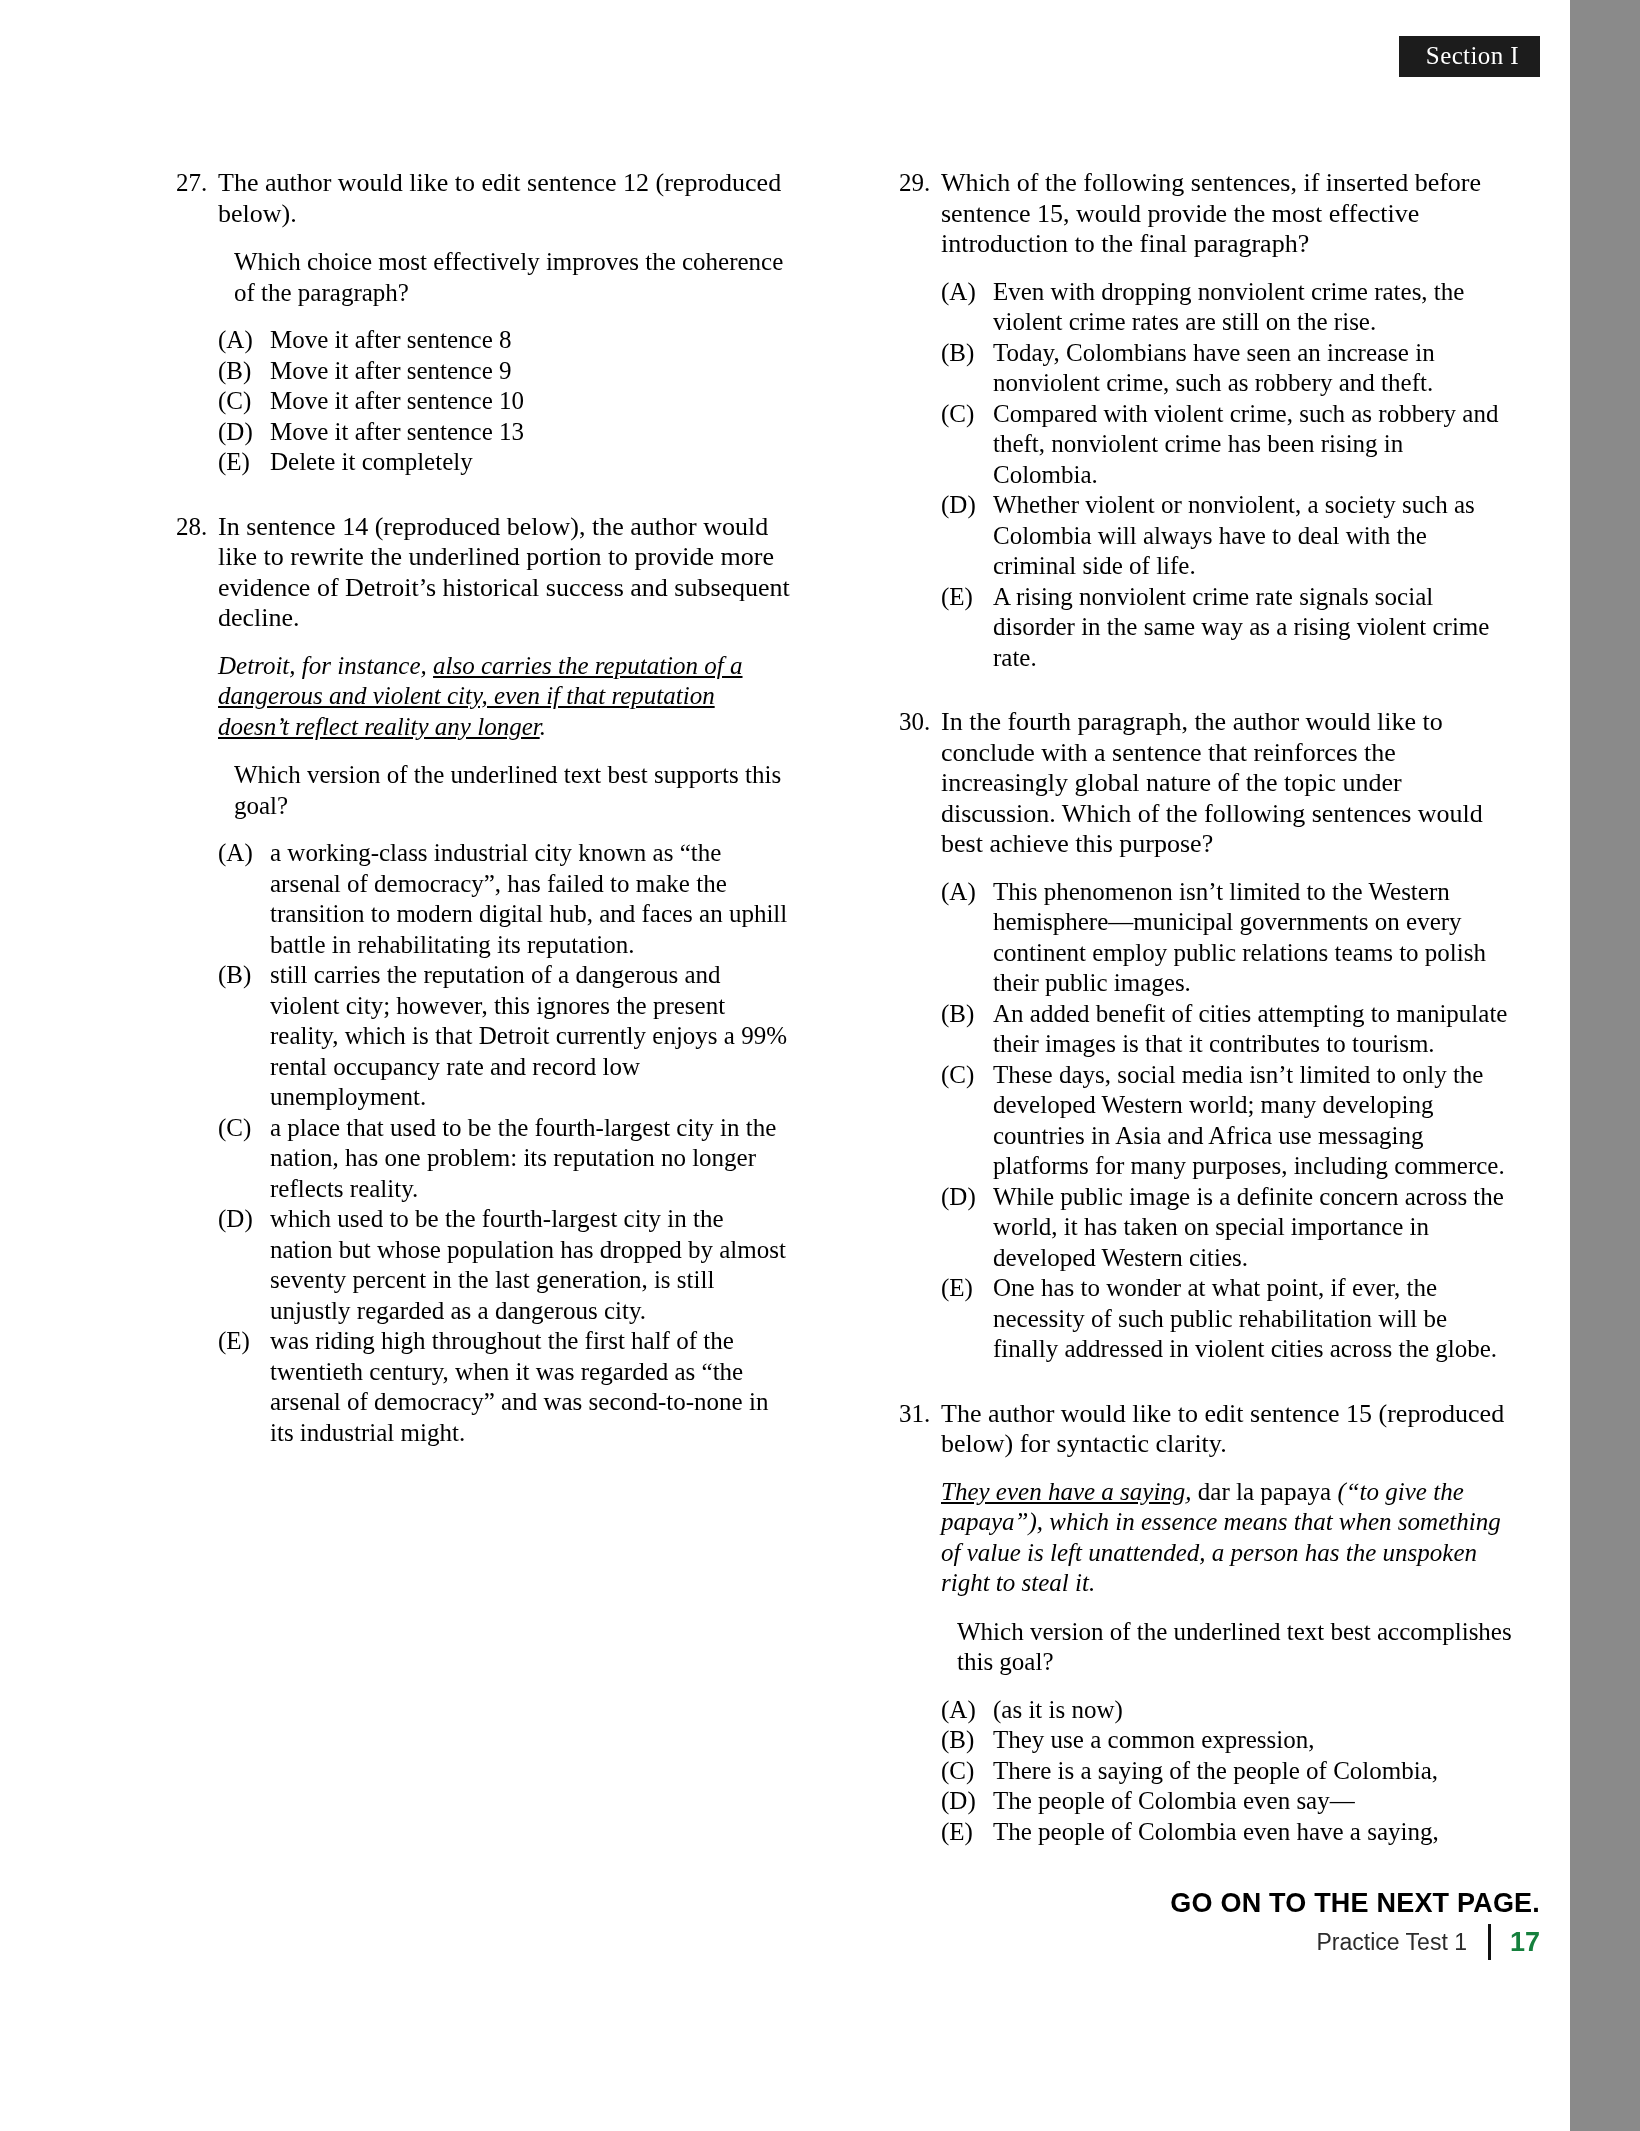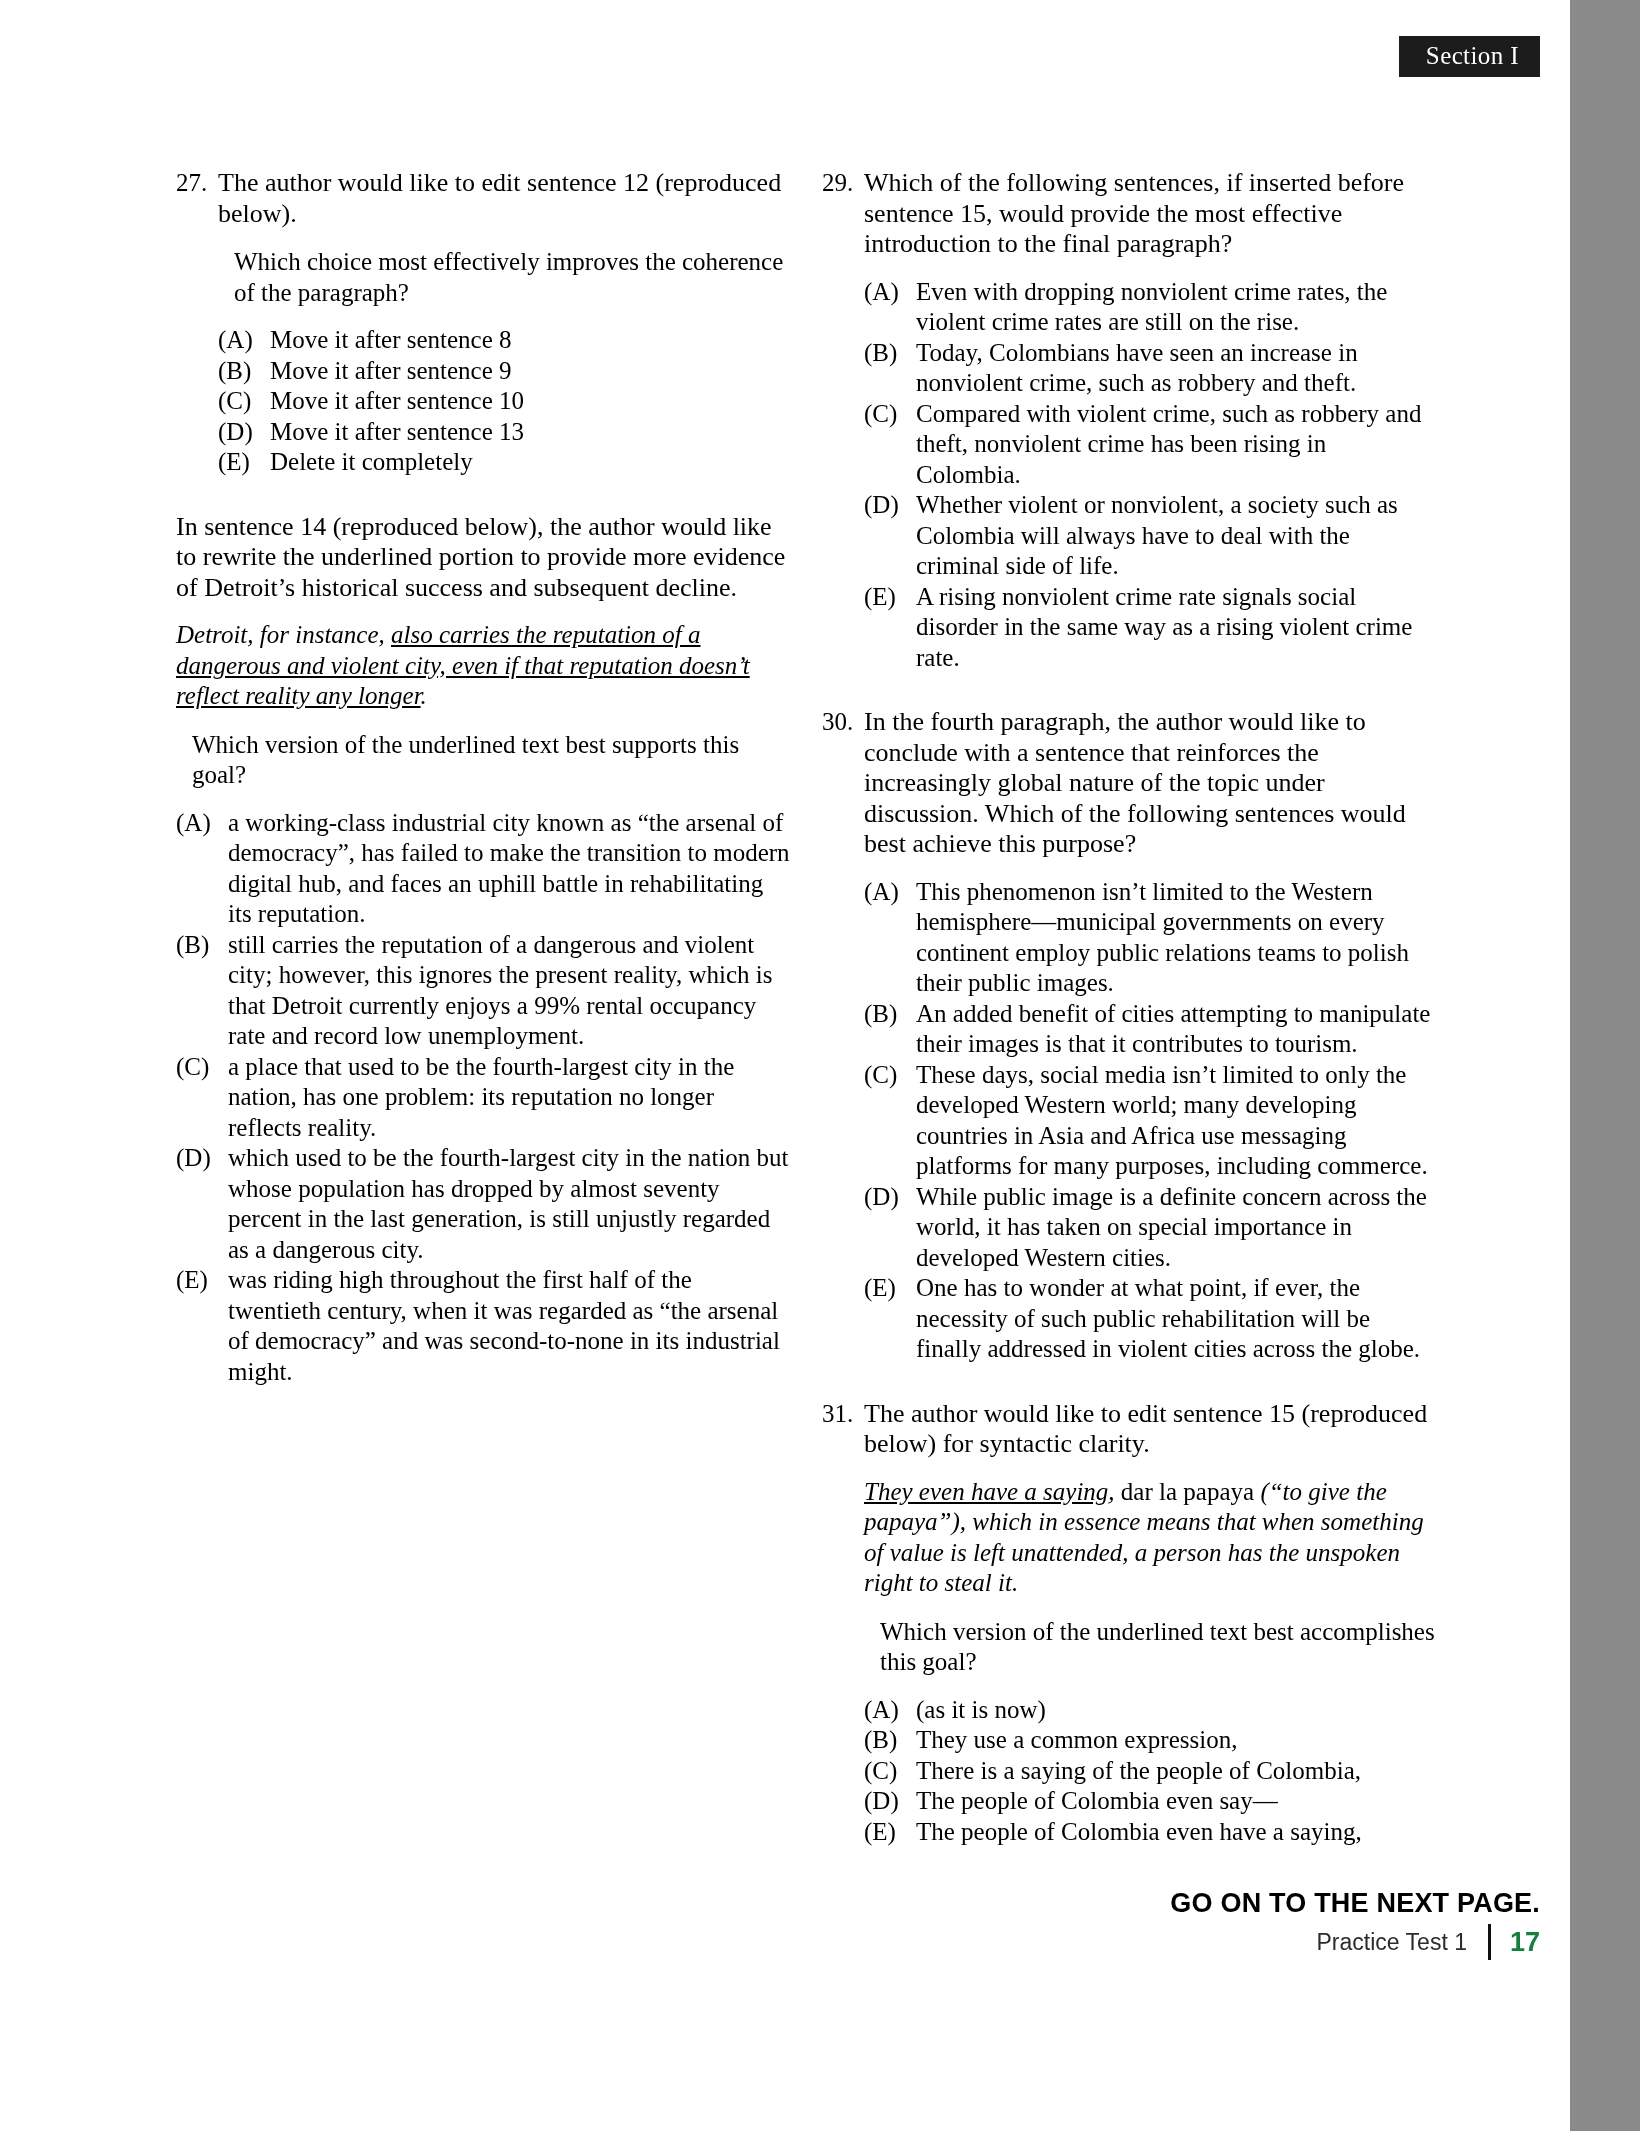--- a/index.html
+++ b/index.html
@@ -41,21 +41,21 @@
     line-height: 1.0;
   }
 
   
   .columns {
     position: absolute;
     top: 168px;
     left: 176px;
     width: 1340px;
     display: flex;
-    gap: 31px;
+    gap: 108px;
   }
   .col {
     width: 615px;
   }
 
   
   .q {
     display: flex;
     margin-bottom: 34px;
   }
@@ -177,20 +177,21 @@
                 <span class="ch-text">Move it after sentence 13</span>
               </li>
               <li class="choice">
                 <span class="ch-letter">(E)</span>
                 <span class="ch-text">Delete it completely</span>
               </li>
             </ul>
           </div>
         </div>
         <div class="q">
+          <div class="q-num">28.</div>
           <div class="q-body">
             <p class="q-stem">In sentence 14 (reproduced below), the author would like to rewrite the underlined portion to provide more evidence of Detroit’s historical success and subsequent decline.</p>
             <p class="q-quote"><span>Detroit, for instance, </span><span class="und">also carries the reputation of a dangerous and violent city, even if that reputation doesn’t reflect reality any longer</span><span>.</span></p>
             <p class="q-follow">Which version of the underlined text best supports this goal?</p>
             <ul class="choices">
               <li class="choice">
                 <span class="ch-letter">(A)</span>
                 <span class="ch-text">a working-class industrial city known as “the arsenal of democracy”, has failed to make the transition to modern digital hub, and faces an uphill battle in rehabilitating its reputation.</span>
               </li>
               <li class="choice">

